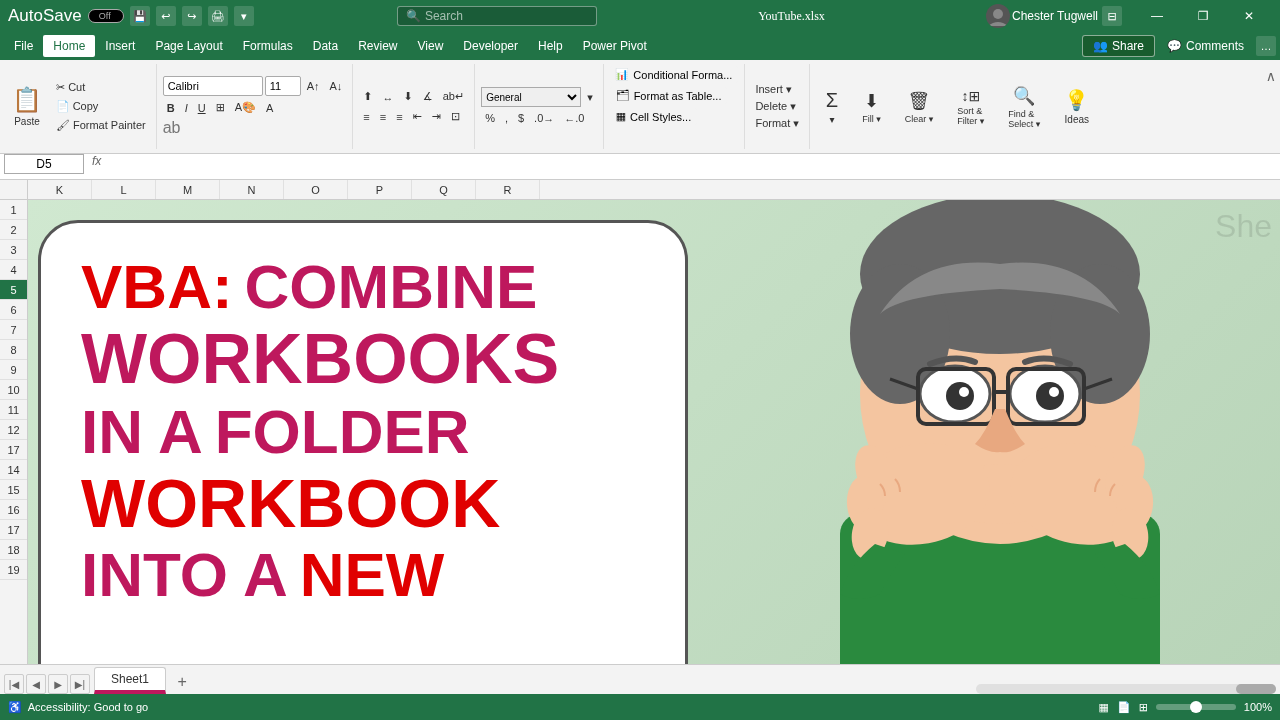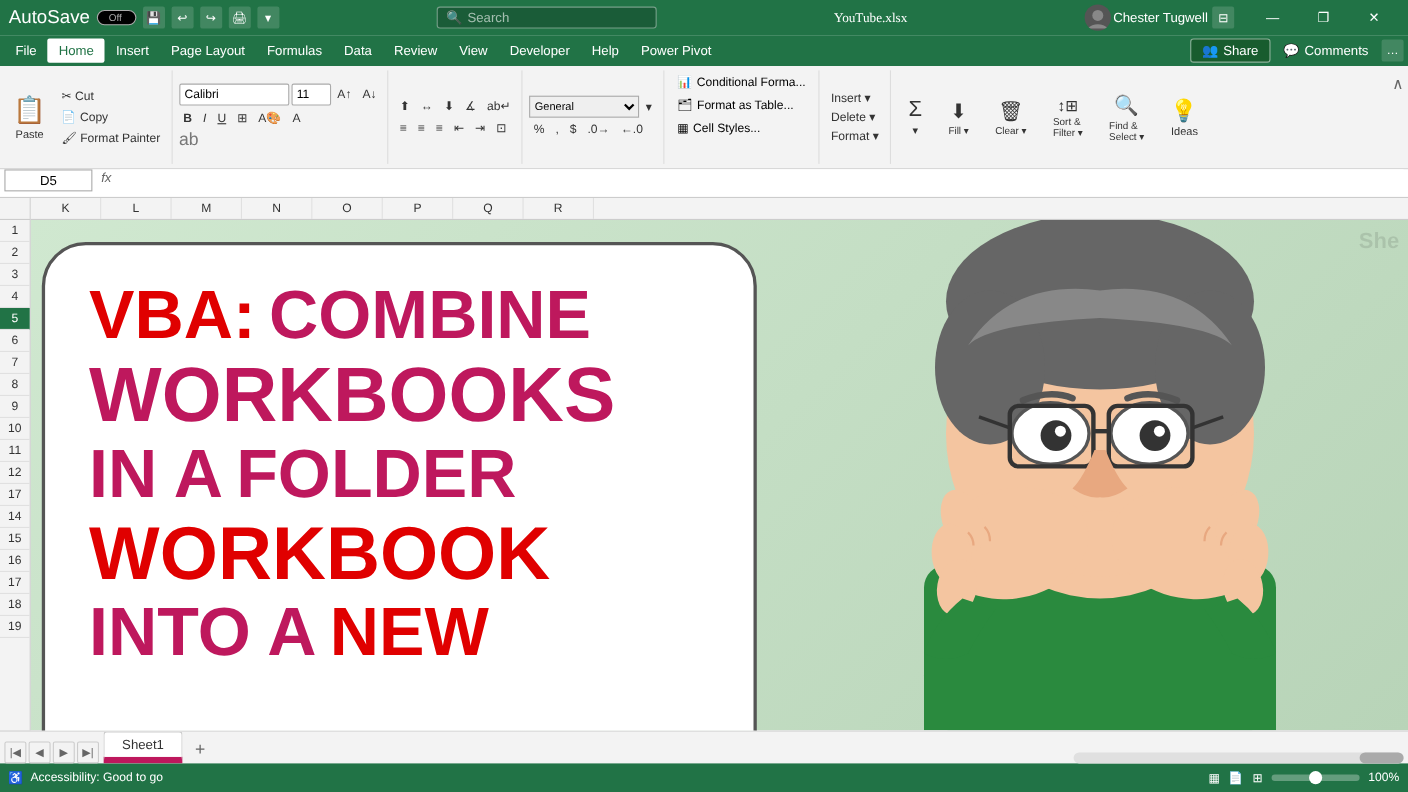--- a/index.html
+++ b/index.html
@@ -422,21 +422,21 @@
       font-size: 12px;
       background: white;
       border: 1px solid #ccc;
       border-bottom: none;
       border-radius: 3px 3px 0 0;
       cursor: pointer;
       color: #333;
     }
     .sheet-tab.active {
       background: white;
-      border-bottom: 6px solid #be185d;
+      border-bottom: 4px solid #be185d;
       font-weight: 500;
     }
     .add-sheet-btn {
       width: 24px;
       height: 24px;
       display: flex;
       align-items: center;
       justify-content: center;
       cursor: pointer;
       font-size: 16px;
@@ -802,21 +802,21 @@
             <path d="M 155 410 Q 130 430 120 460 Q 140 470 160 460 Q 170 440 185 420 Z" fill="#2a8a3e"></path>
             <path d="M 405 410 Q 430 430 440 460 Q 420 470 400 460 Q 390 440 375 420 Z" fill="#2a8a3e"></path>
 
             <path d="M 160 350 Q 165 355 165 362" stroke="#e8a880" stroke-width="2" fill="none"></path>
             <path d="M 175 345 Q 180 350 180 358" stroke="#e8a880" stroke-width="2" fill="none"></path>
             <path d="M 395 350 Q 390 355 390 362" stroke="#e8a880" stroke-width="2" fill="none"></path>
             <path d="M 380 345 Q 375 350 375 358" stroke="#e8a880" stroke-width="2" fill="none"></path>
           </svg>
         </div>
 
-        <div style="position:absolute;top:0;right:0;padding:8px;font-size:20px;font-weight:bold;color:rgba(0,0,0,0.1);">
+        <div style="position:absolute;top:0;right:0;padding:8px;font-size:32px;font-weight:normal;color:rgba(0,0,0,0.1);">
           <span>She</span>
         </div>
       </div>
     </div>
   </div>
 </div>
 
 <div class="sheet-tabs">
   <div style="display:flex;align-items:center;margin-right:4px;gap:2px;">
     <span class="sheet-nav-btn">|◀</span>

